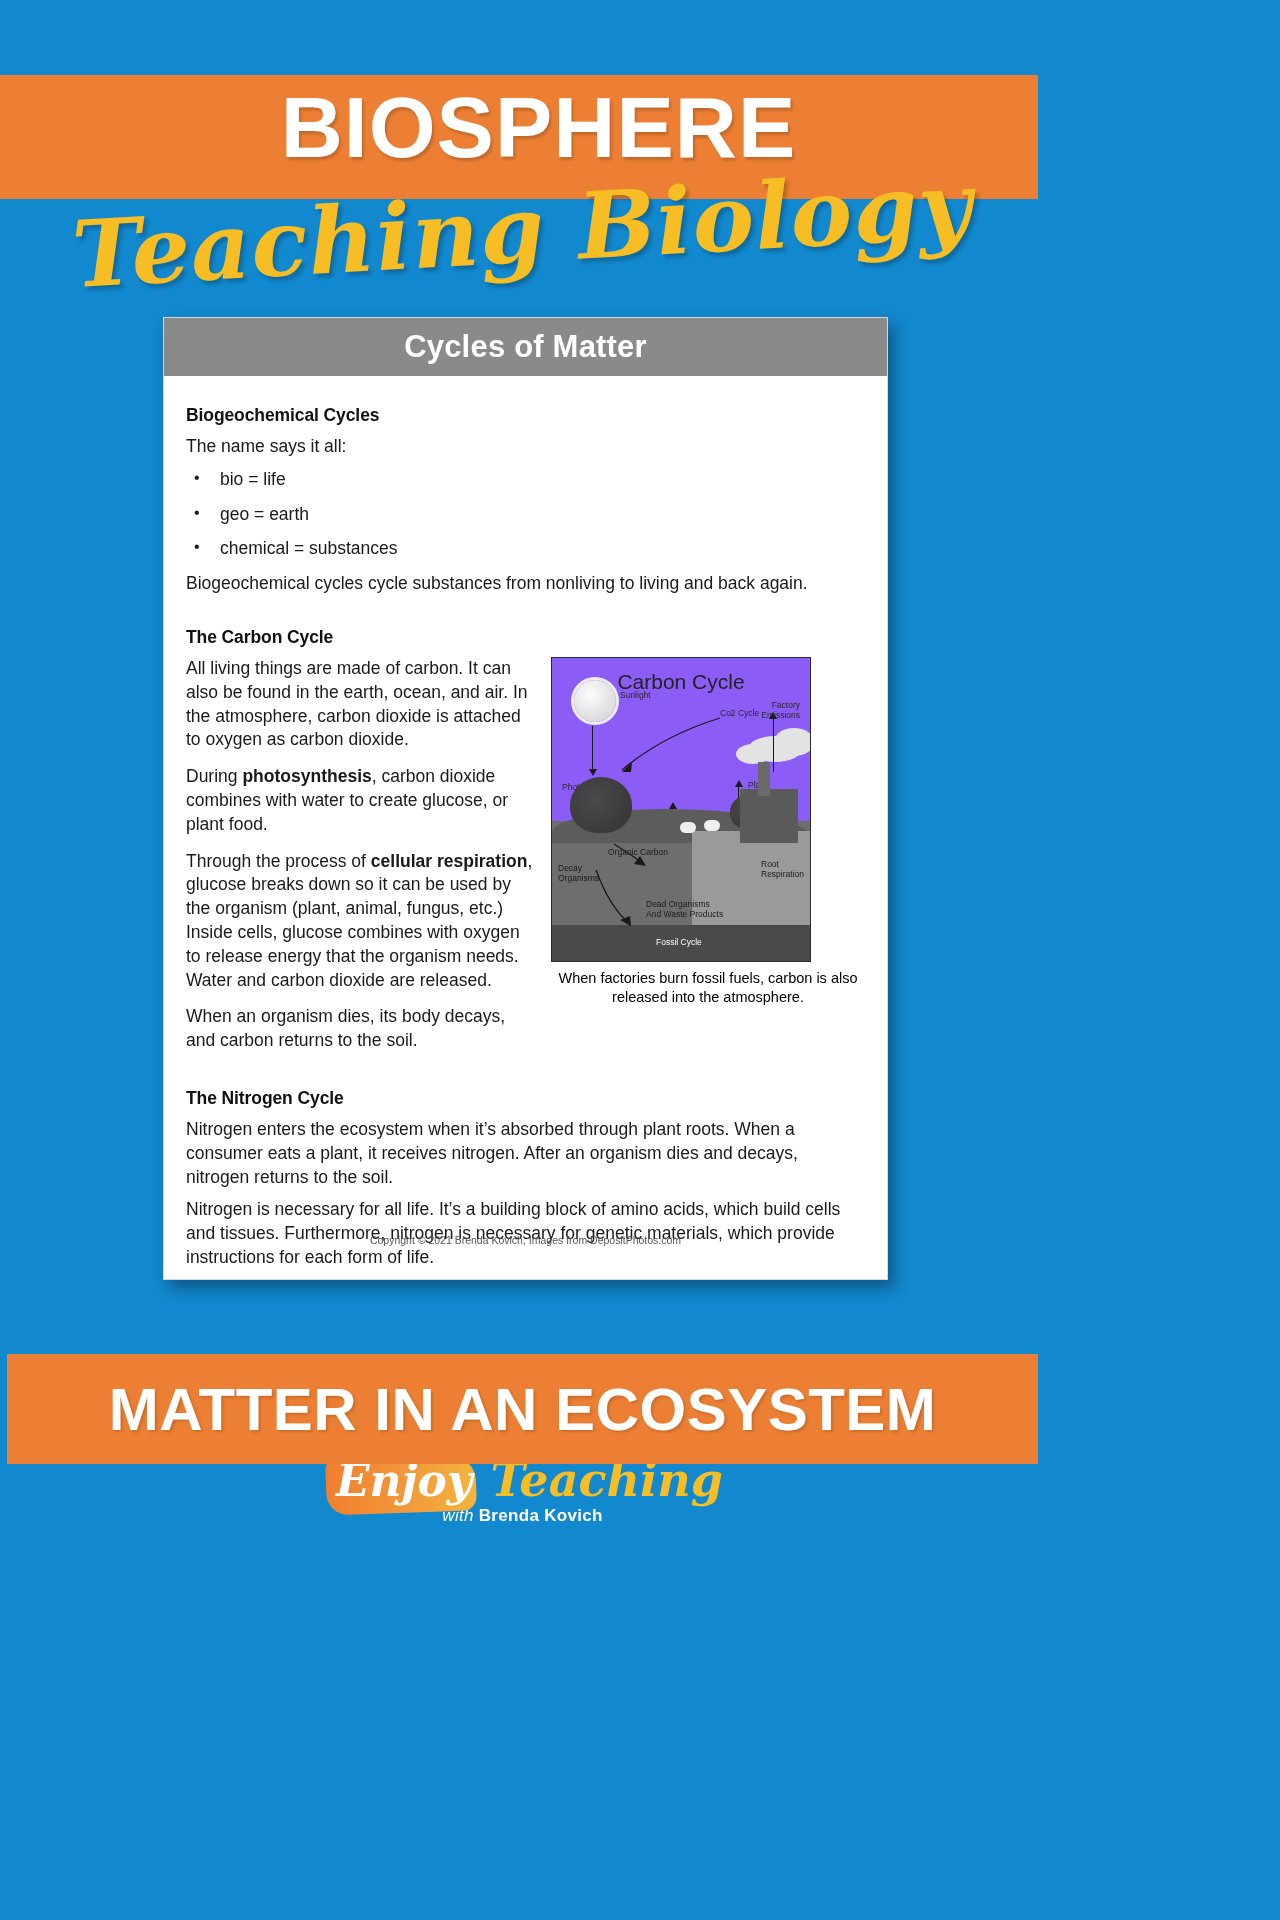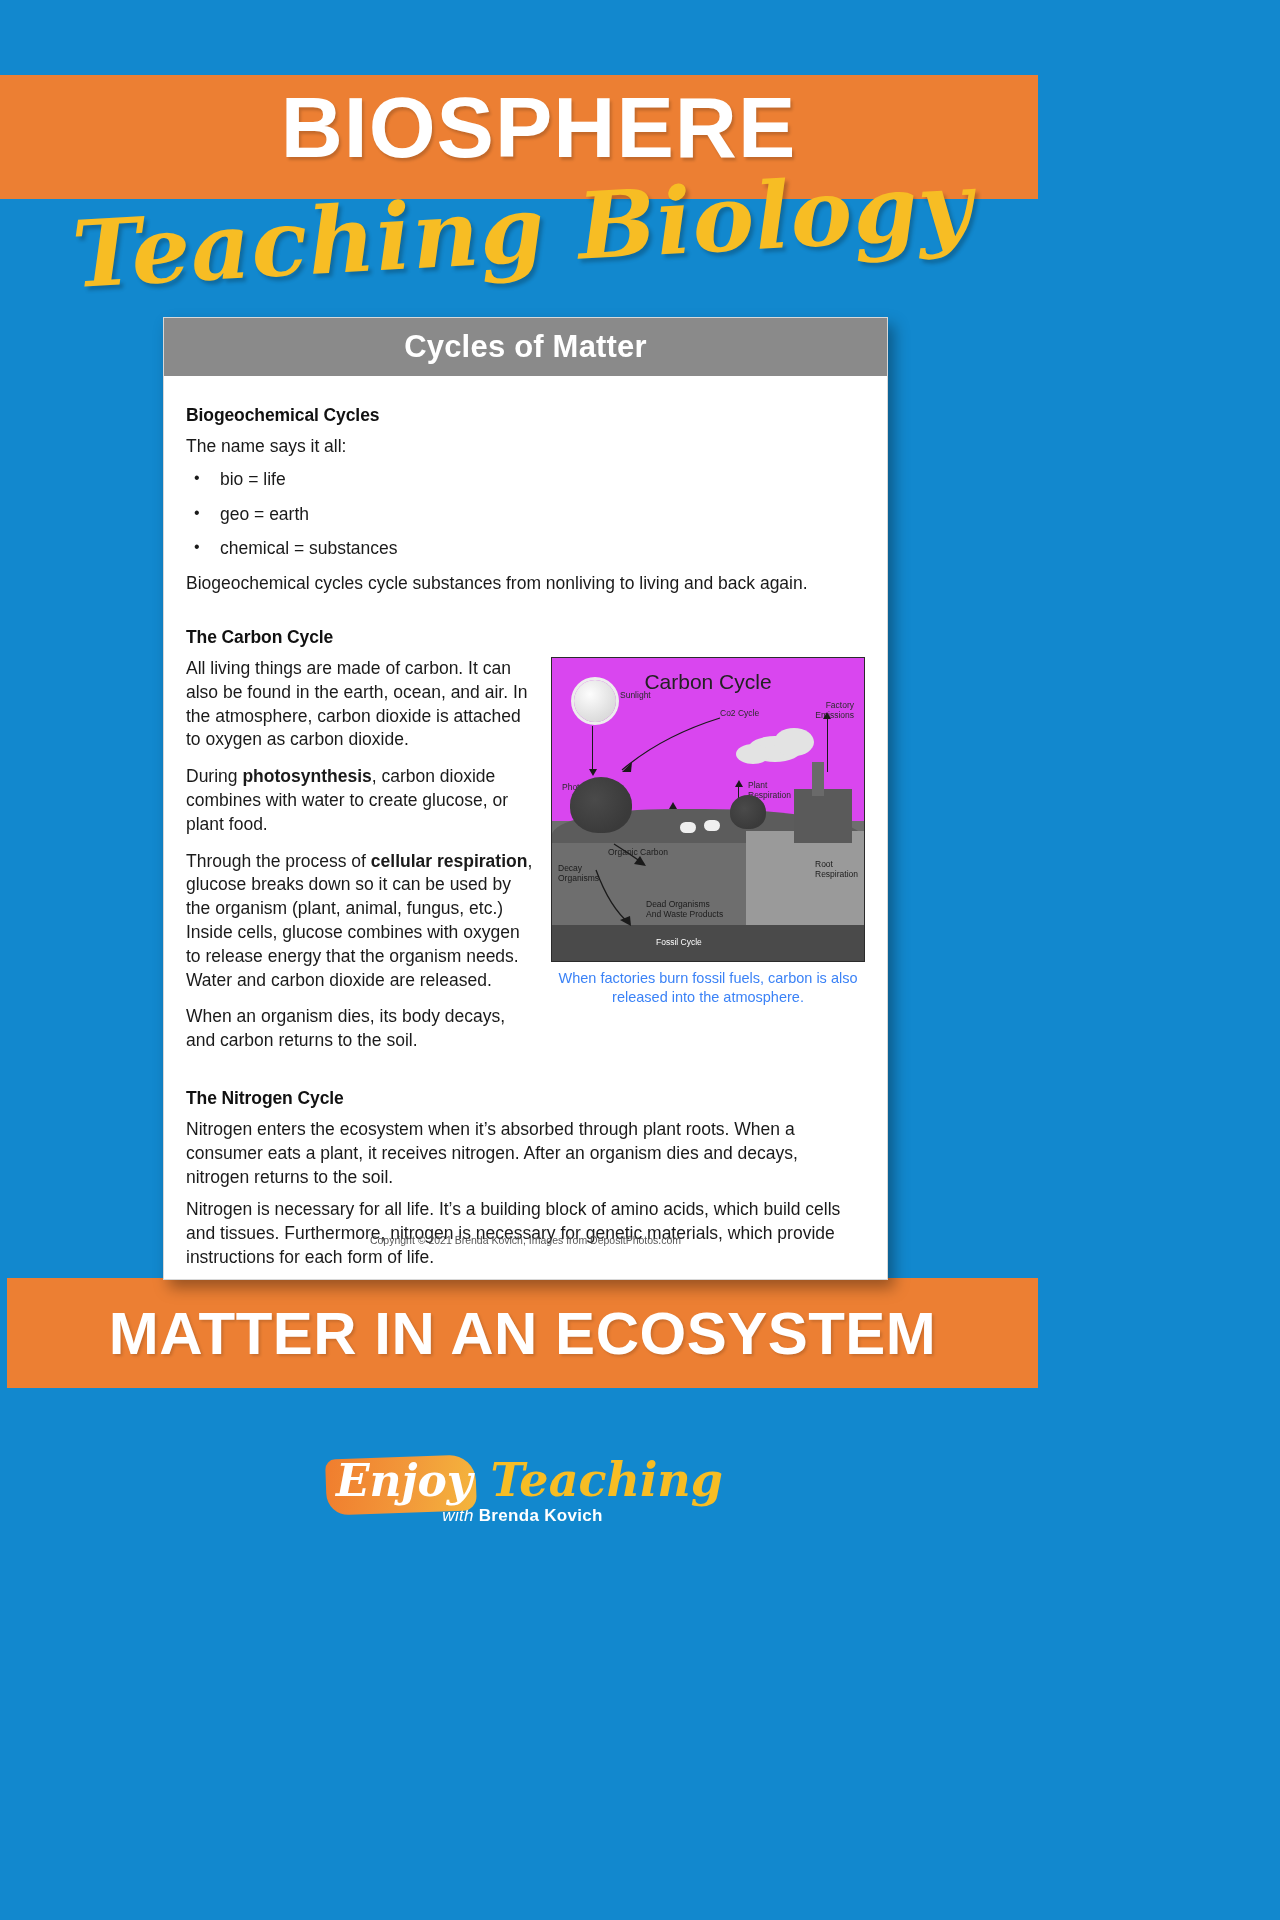--- a/index.html
+++ b/index.html
@@ -136,35 +136,35 @@
     gap: 14px;
     align-items: flex-start;
   }
   .col-left { width: 356px; }
   .col-right { width: 318px; }
 
   .col-left p.txt { margin-bottom: 13px; }
 
   
   .diagram-box {
-    width: 314px;
+    width: 260px;
     height: 305px;
     border: 1px solid #2b2b2b;
     position: relative;
-    background: #d946ef;
+    background: #8b5cf6;
     overflow: hidden;
   }
 
   .diagram-caption {
     width: 314px;
     margin-top: 7px;
     font-size: 14.5px;
     line-height: 1.3;
     text-align: center;
-    color: #3b82f6;
+    color: #000000;
   }
 
   .dg-title {
     position: absolute;
     left: 0; top: 12px; width: 100%;
     text-align: center;
     font-size: 21px;
     color: #222;
     font-family: "Liberation Sans", sans-serif;
   }
@@ -271,21 +271,21 @@
     width: 100%;
     text-align: center;
     font-size: 10.5px;
     color: #555;
   }
 
   
   .bottom-band {
     position: absolute;
     left: 7px;
-    top: 1278px;
+    top: 1354px;
     width: 1031px;
     height: 110px;
     background: #ec7f33;
     display: flex;
     align-items: center;
     justify-content: center;
     z-index: 3;
   }
   .bottom-band-text {
     color: #ffffff;

